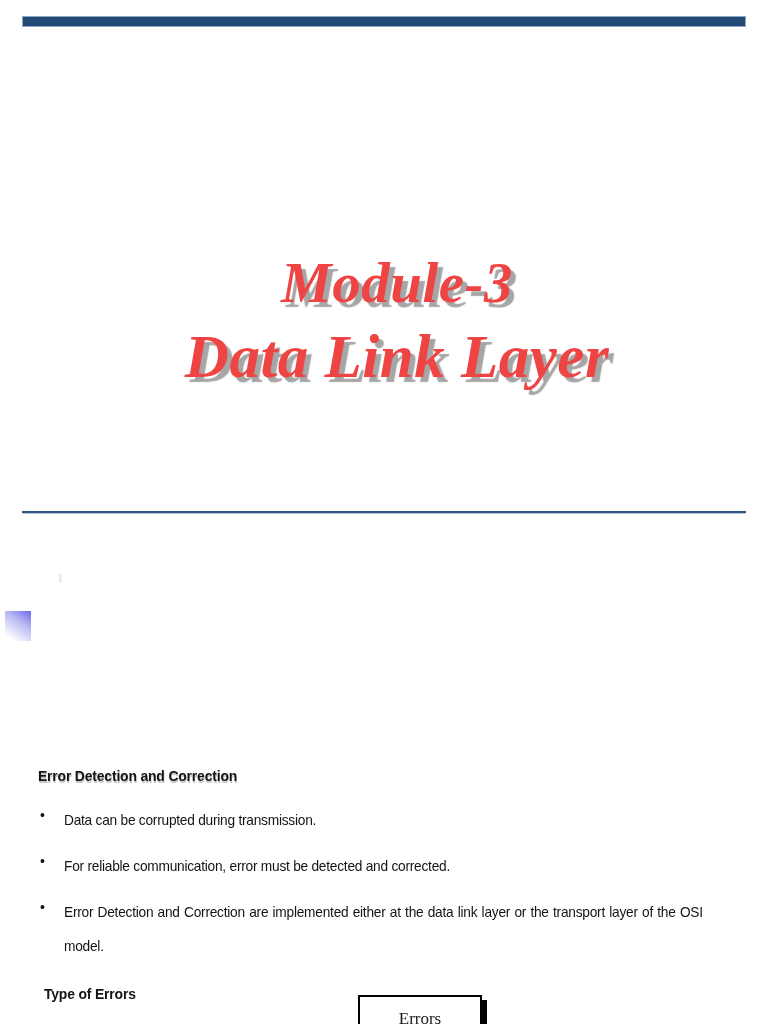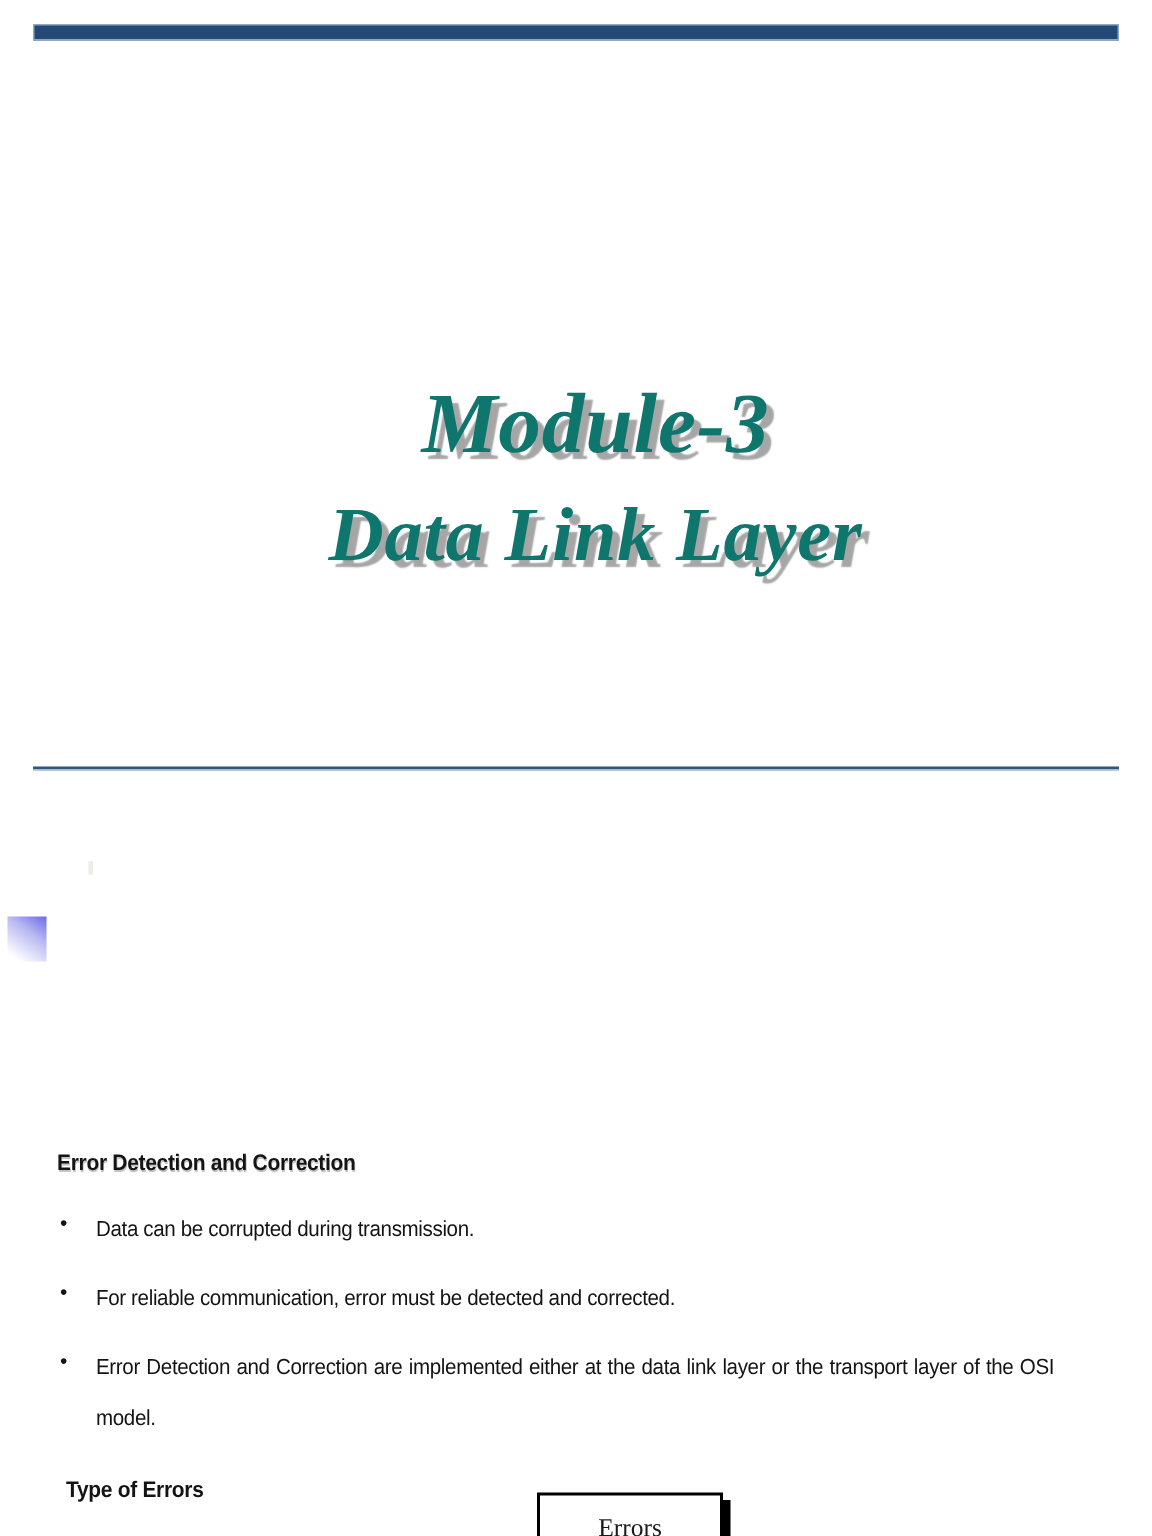--- a/index.html
+++ b/index.html
@@ -33,30 +33,30 @@
     position: absolute;
     left: 0;
     top: 246px;
     width: 768px;
     text-align: center;
   }
   .title-line {
     font-family: "Liberation Serif", "DejaVu Serif", serif;
     font-weight: bold;
     font-style: italic;
-    color: #0f766e;
+    color: #ef4444;
     font-size: 57px;
     line-height: 74px;
     letter-spacing: 0.5px;
     text-shadow: 5px 5px 1px rgba(150,150,150,0.85);
     white-space: nowrap;
     padding-left: 26px;
   }
   .title-line.second {
-    font-size: 51px;
+    font-size: 61px;
     text-align: center;
   }
 
   
   .divider {
     position: absolute;
     left: 22px;
     top: 511px;
     width: 724px;
     height: 0;

